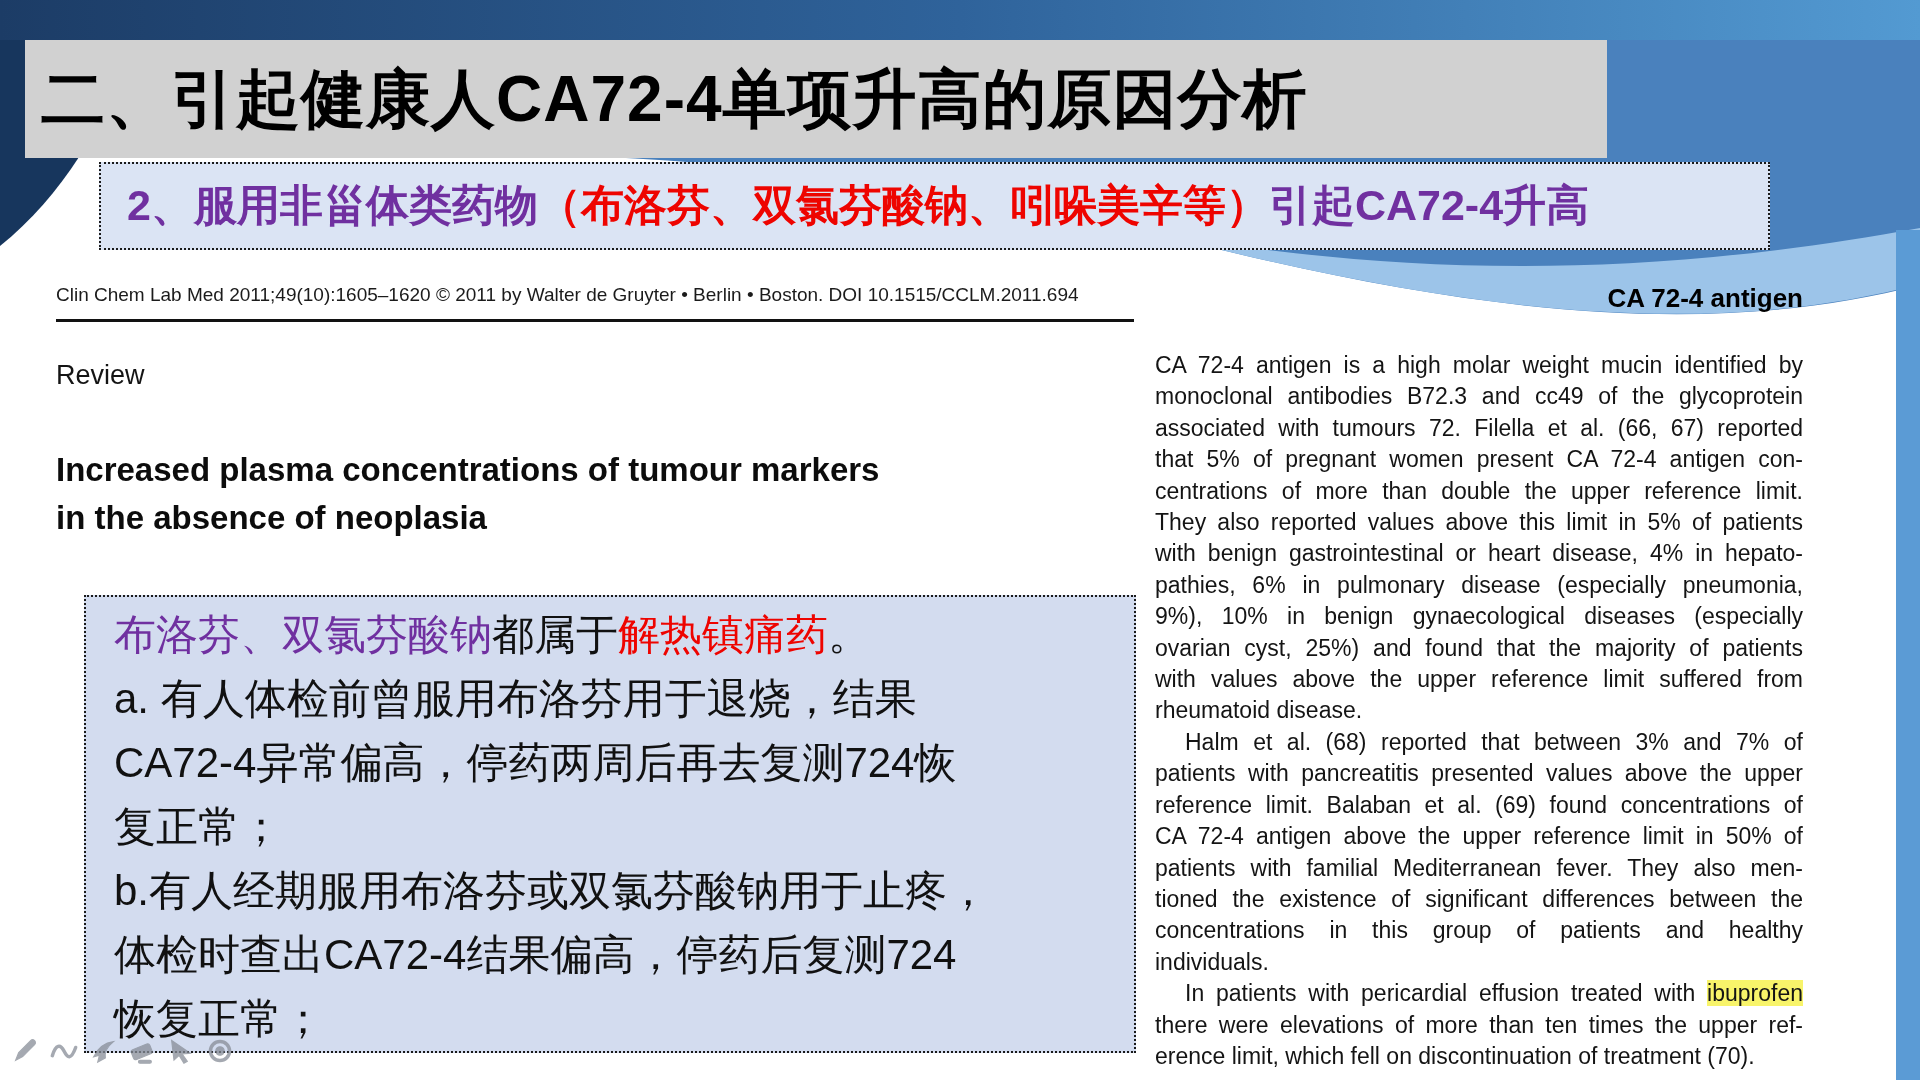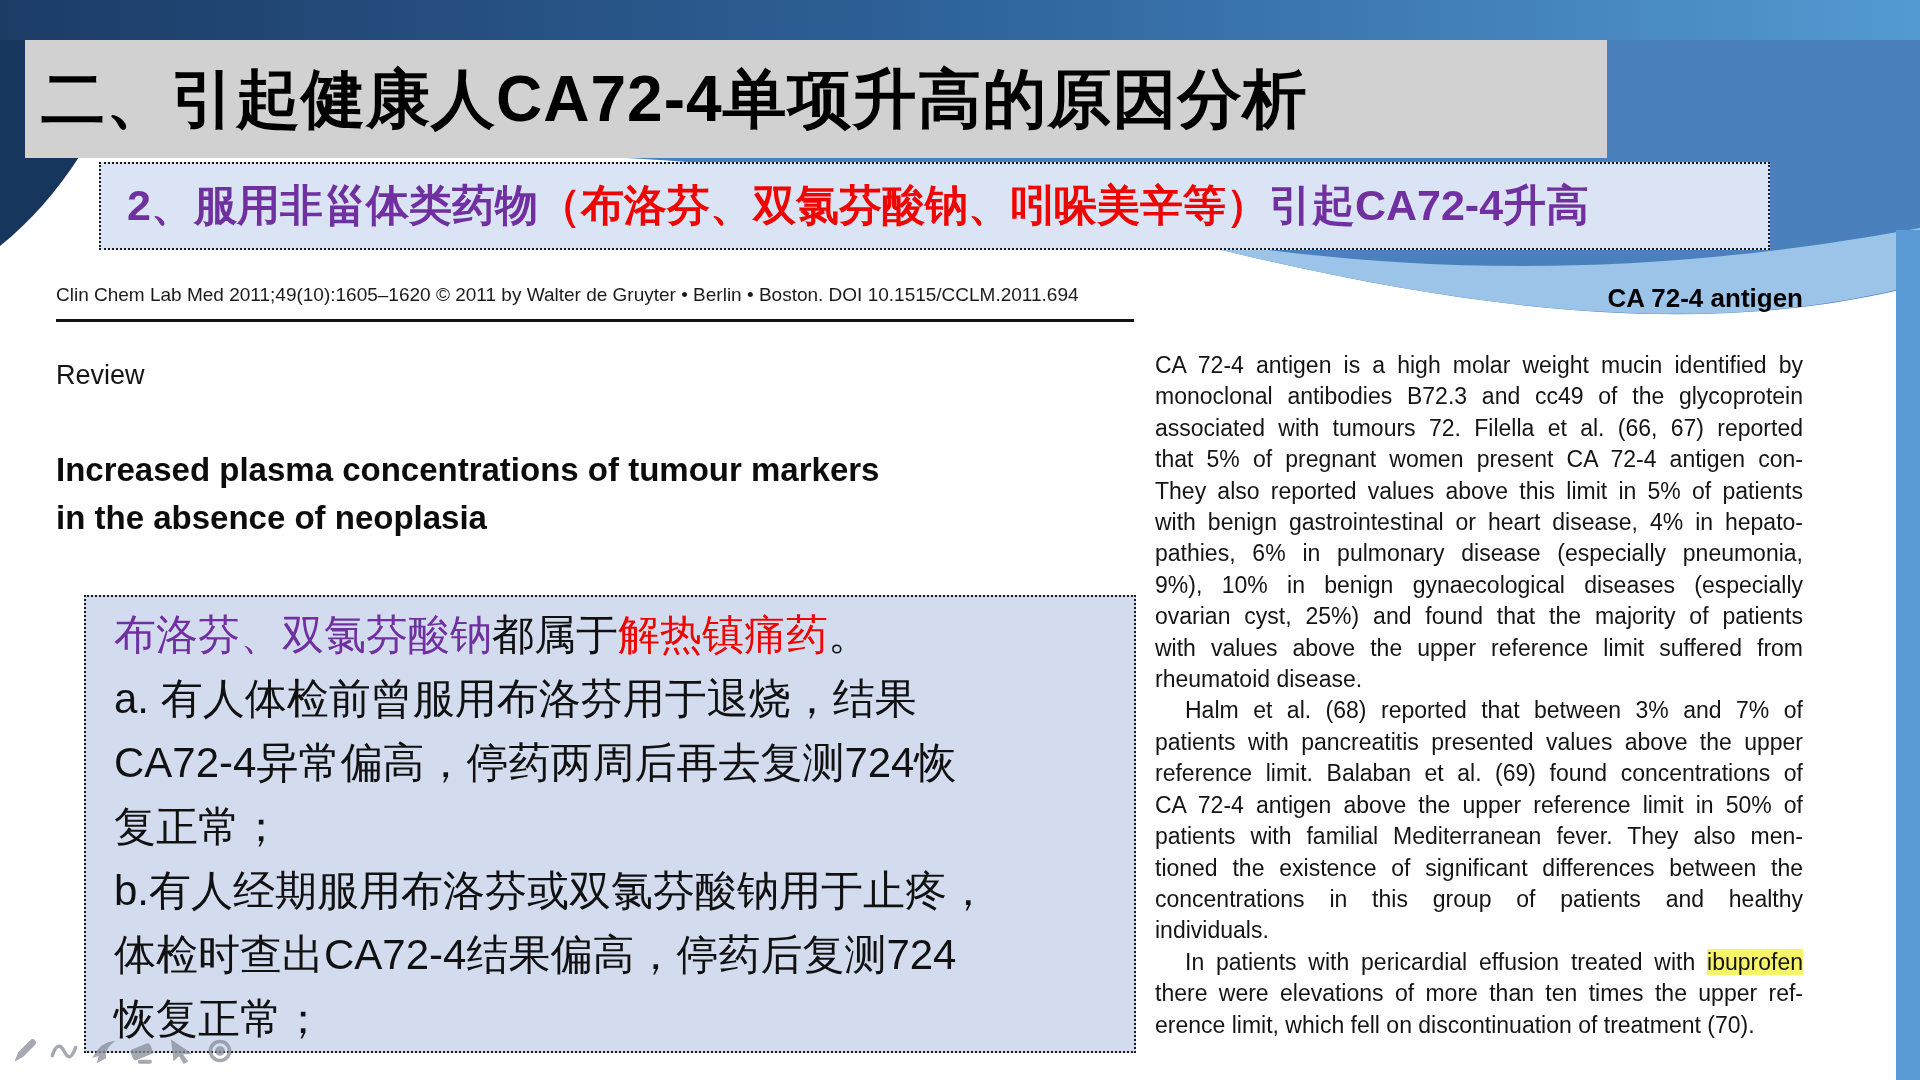--- a/index.html
+++ b/index.html
@@ -117,20 +117,21 @@
     <div><span class="c-black">恢复正常；</span></div>
   </div>
 
 <div id="excerpt">
   <div id="excerpt-heading">CA 72-4 antigen</div>
   <div id="excerpt-body">
       <div class="excerpt-line"><span>CA 72-4 antigen is a high molar weight mucin identified by</span></div>
       <div class="excerpt-line"><span>monoclonal antibodies B72.3 and cc49 of the glycoprotein</span></div>
       <div class="excerpt-line"><span>associated with tumours 72. Filella et al. (66, 67) reported</span></div>
       <div class="excerpt-line"><span>that 5% of pregnant women present CA 72-4 antigen con-</span></div>
+      <div class="excerpt-line"><span>centrations of more than double the upper reference limit.</span></div>
       <div class="excerpt-line"><span>They also reported values above this limit in 5% of patients</span></div>
       <div class="excerpt-line"><span>with benign gastrointestinal or heart disease, 4% in hepato-</span></div>
       <div class="excerpt-line"><span>pathies, 6% in pulmonary disease (especially pneumonia,</span></div>
       <div class="excerpt-line"><span>9%), 10% in benign gynaecological diseases (especially</span></div>
       <div class="excerpt-line"><span>ovarian cyst, 25%) and found that the majority of patients</span></div>
       <div class="excerpt-line"><span>with values above the upper reference limit suffered from</span></div>
       <div class="excerpt-line last"><span>rheumatoid disease.</span></div>
       <div class="excerpt-line indent"><span>Halm et al. (68) reported that between 3% and 7% of</span></div>
       <div class="excerpt-line"><span>patients with pancreatitis presented values above the upper</span></div>
       <div class="excerpt-line"><span>reference limit. Balaban et al. (69) found concentrations of</span></div>

